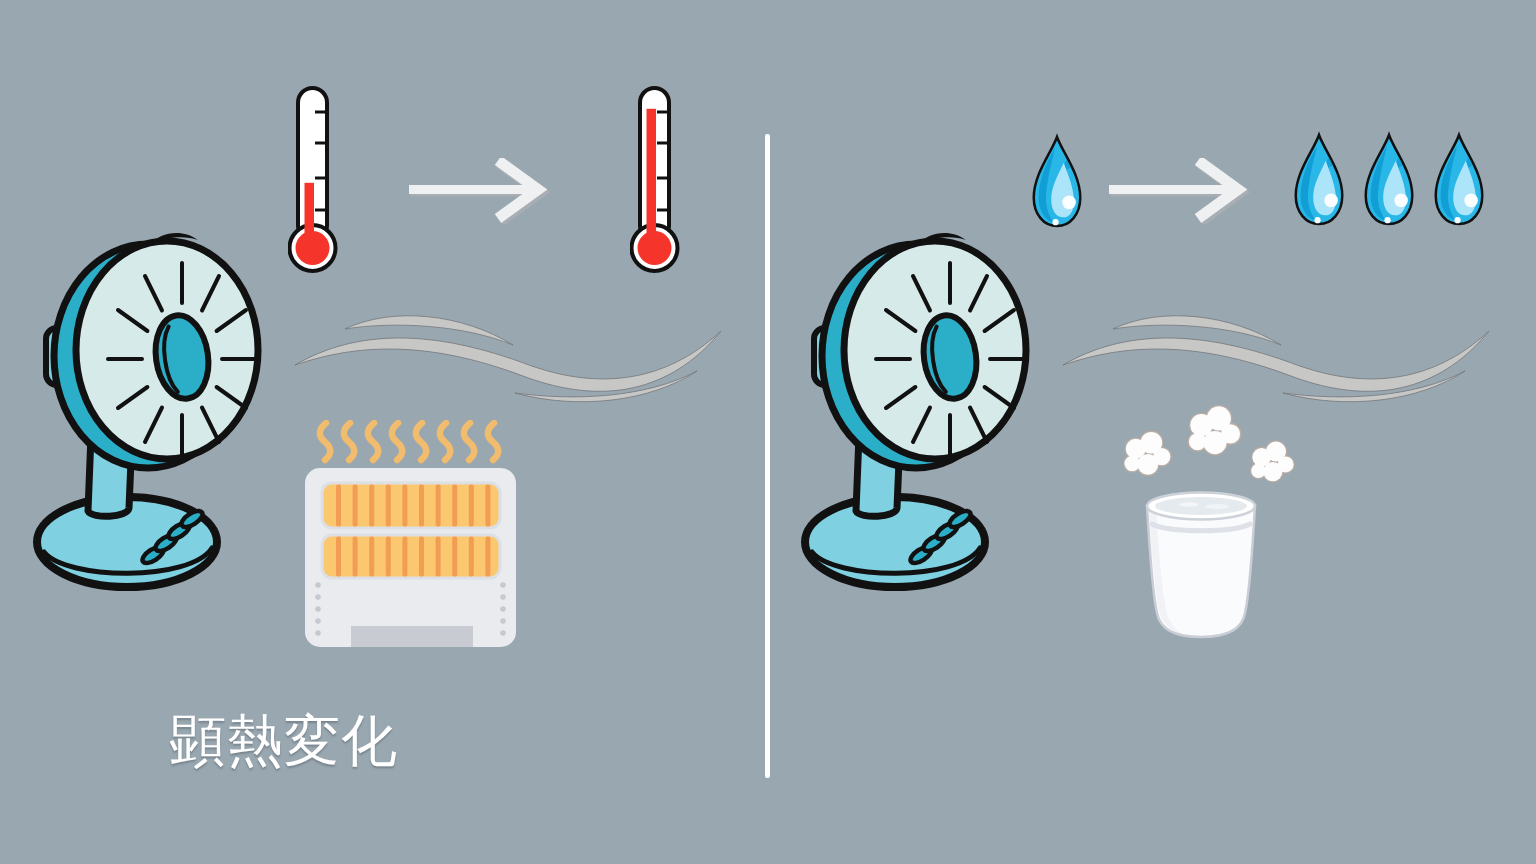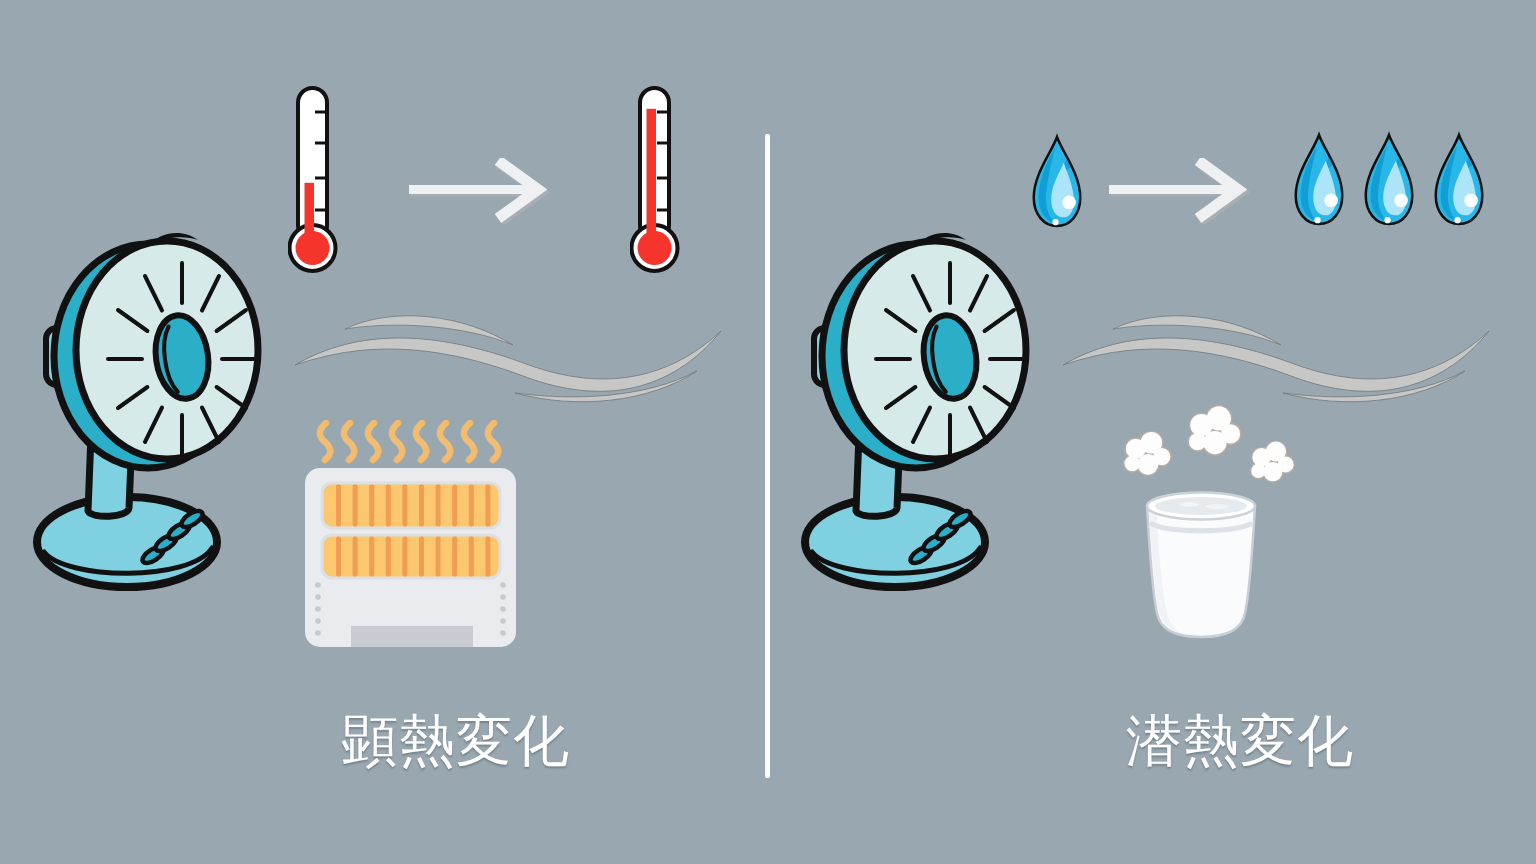--- a/index.html
+++ b/index.html
@@ -3,21 +3,21 @@
 <meta charset="utf-8">
 <style>
   html,body{margin:0;padding:0;}
   .canvas{
     position:relative;width:1536px;height:864px;background:#99A7B0;overflow:hidden;
     font-family:"DejaVu Sans","Liberation Sans",sans-serif;
   }
   .abs{position:absolute;}
   .divider{position:absolute;left:765px;top:134px;width:5px;height:644px;background:#fff;border-radius:2px;}
   .caption{
-    position:absolute;width:400px;top:710px;text-align:right;color:#fff;
+    position:absolute;width:400px;top:710px;text-align:left;color:#fff;
     font-size:56px;line-height:1.1;letter-spacing:1px;
     text-shadow:0 2px 2px rgba(55,65,75,.35);
   }
   .caption-left{left:170px;}
   .caption-right{left:954px;}
   .droplets{display:flex;gap:8px;}
   .defs{position:absolute;width:0;height:0;overflow:hidden;}
 </style>
 </head>
 <body>
@@ -250,15 +250,14 @@
   <svg class="abs" style="left:1139px;top:486px" width="124" height="156" viewBox="0 0 124 156">
     <path d="M8,20 C8,20 13,105 18,127 C21,144 38,151 62,151 C86,151 103,144 106,127 C111,105 116,20 116,20 Z" fill="#FAFBFC" stroke="#C9CED6" stroke-width="2.5"></path>
     <path d="M10,24 C10,24 15,100 20,124 C22,136 30,144 42,147 C32,140 28,132 26,118 C22,93 18,48 18,26 Z" fill="#EDF0F4" opacity="0.85"></path>
     <path d="M13,38 C30,47 94,47 111,38" fill="none" stroke="#DADFE6" stroke-width="5" stroke-linecap="round" opacity="0.9"></path>
     <ellipse cx="62" cy="20" rx="54" ry="13.5" fill="#FFFFFF" stroke="#CDD2D9" stroke-width="2.5"></ellipse>
     <ellipse cx="62" cy="20" rx="46" ry="9" fill="#E5EAEF"></ellipse>
     <ellipse cx="50" cy="18.5" rx="10" ry="2.2" fill="#F3F6F9"></ellipse>
     <ellipse cx="78" cy="20.5" rx="12" ry="2.4" fill="#F0F4F7"></ellipse>
   </svg>
 
-  <div class="caption caption-right">潜熱変化</div>
 
 </div>
 
 </body></html>

